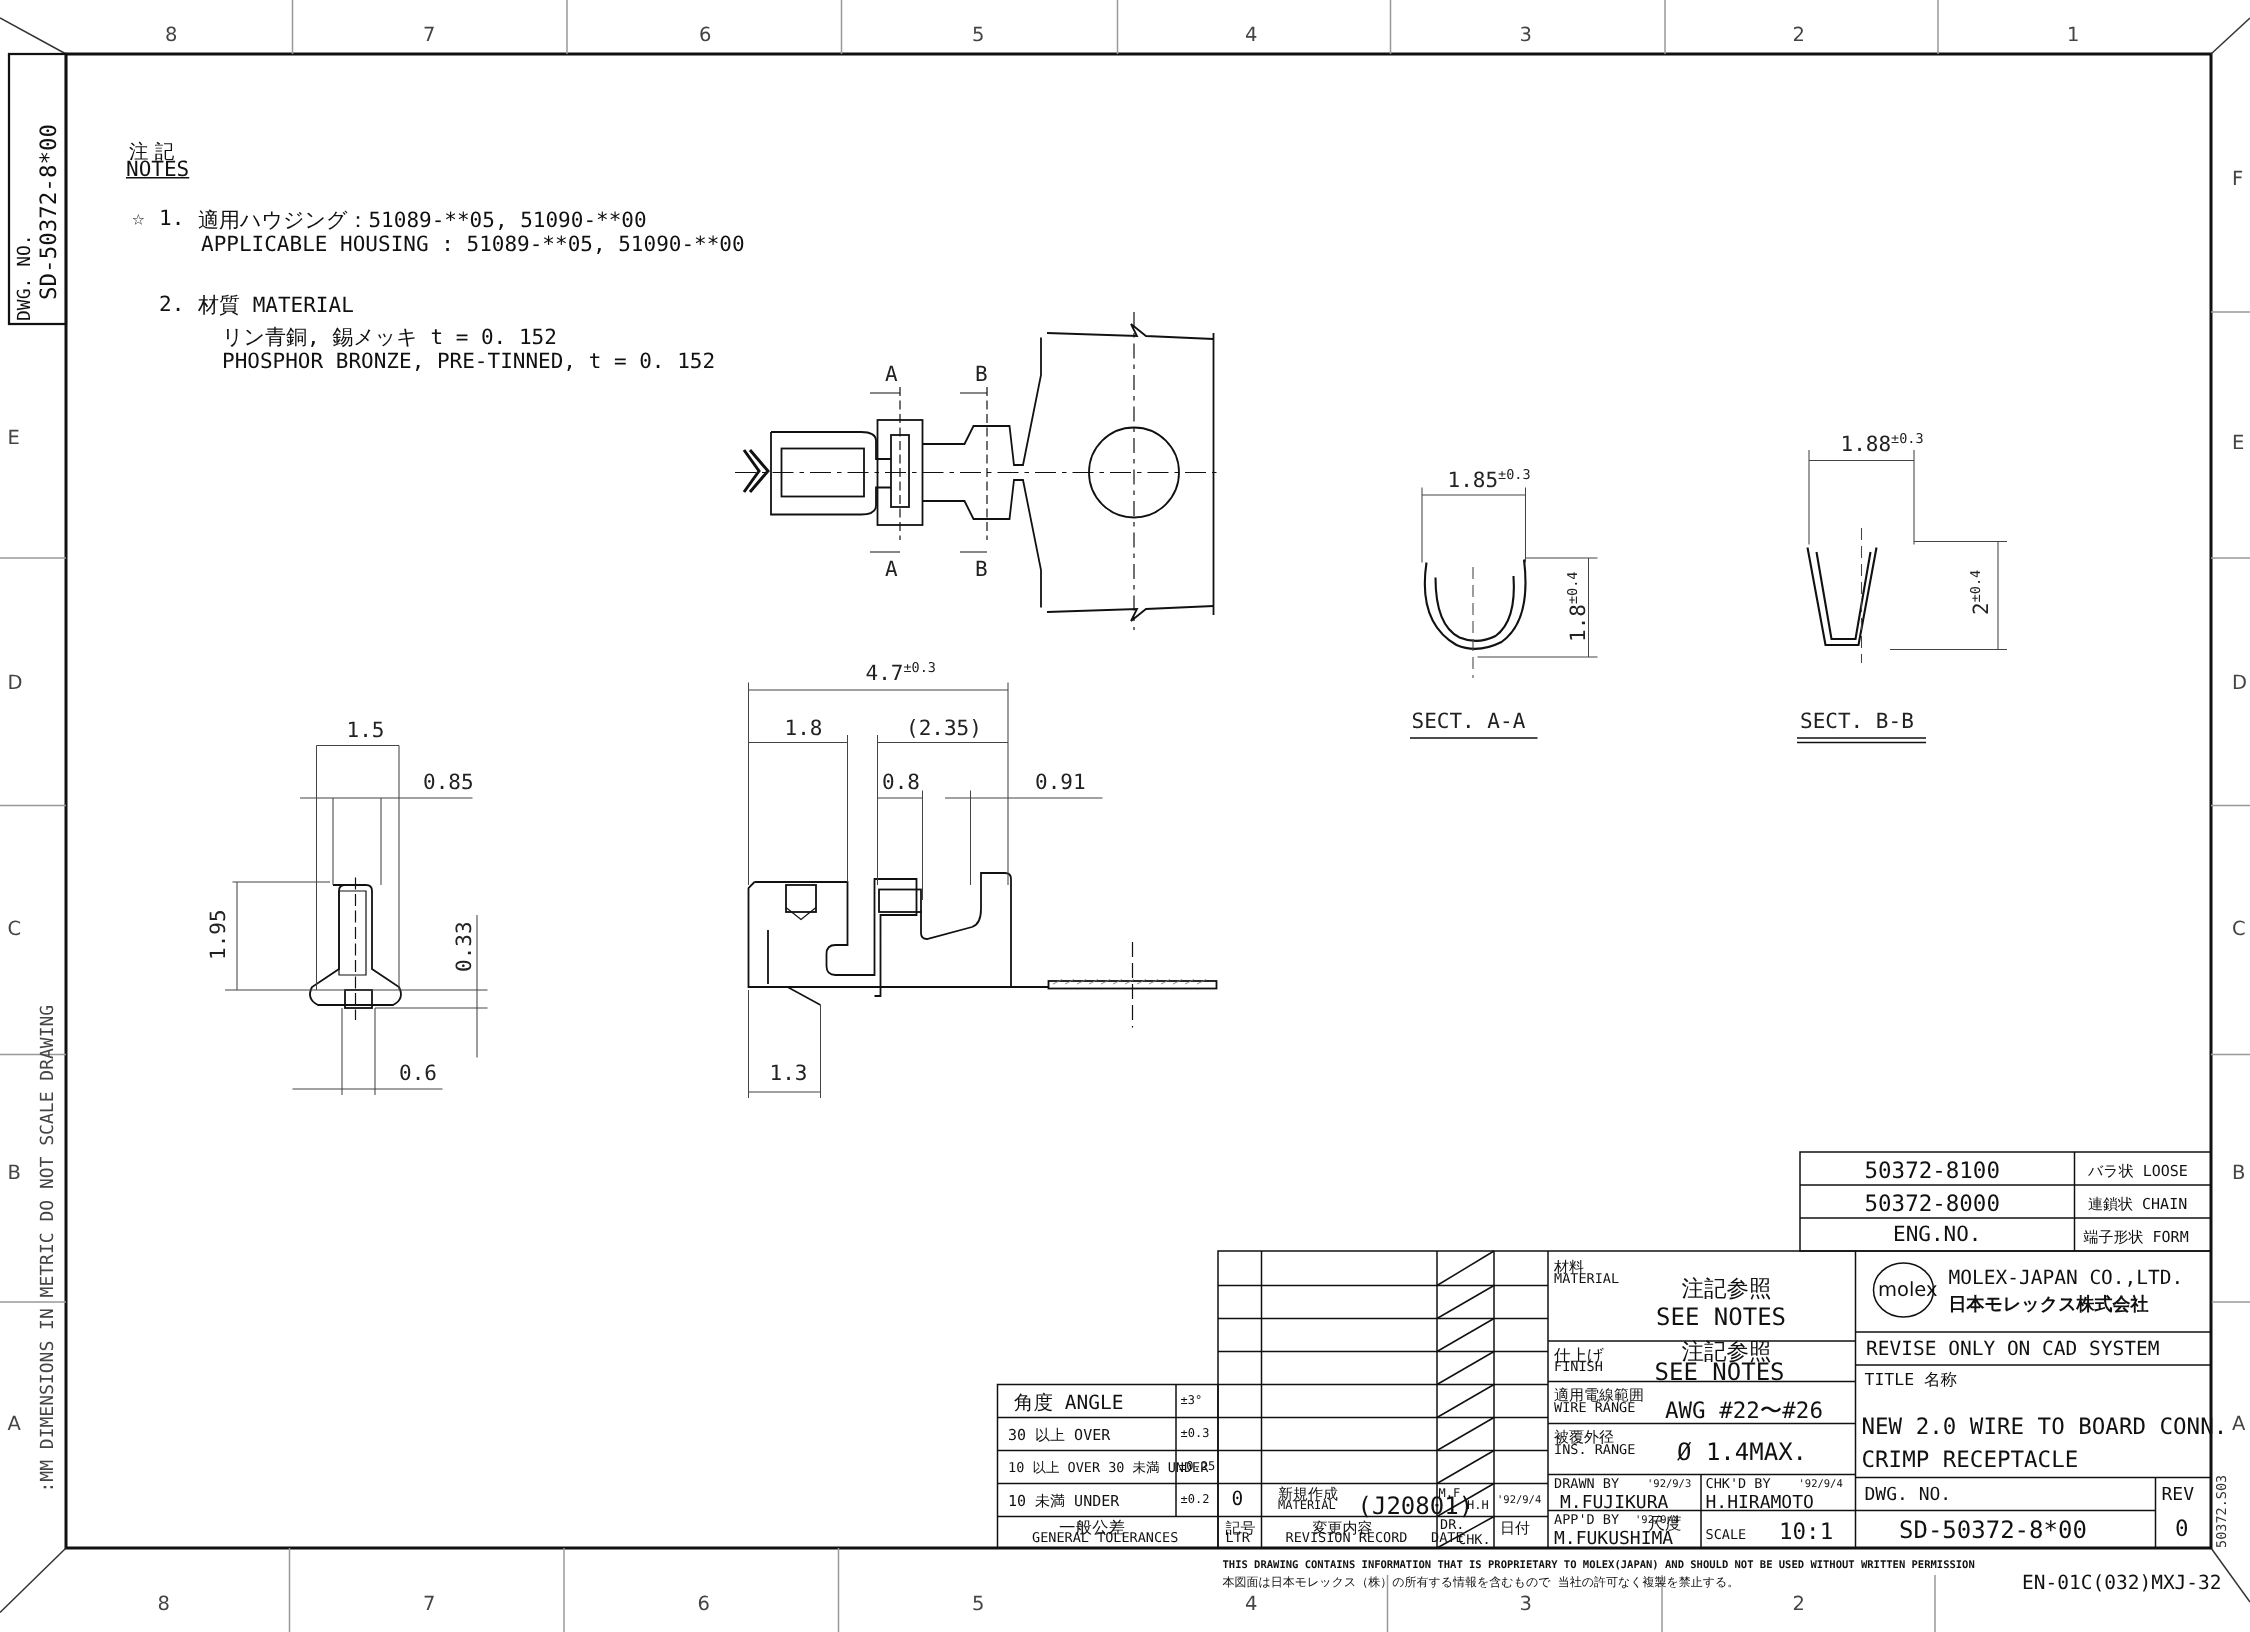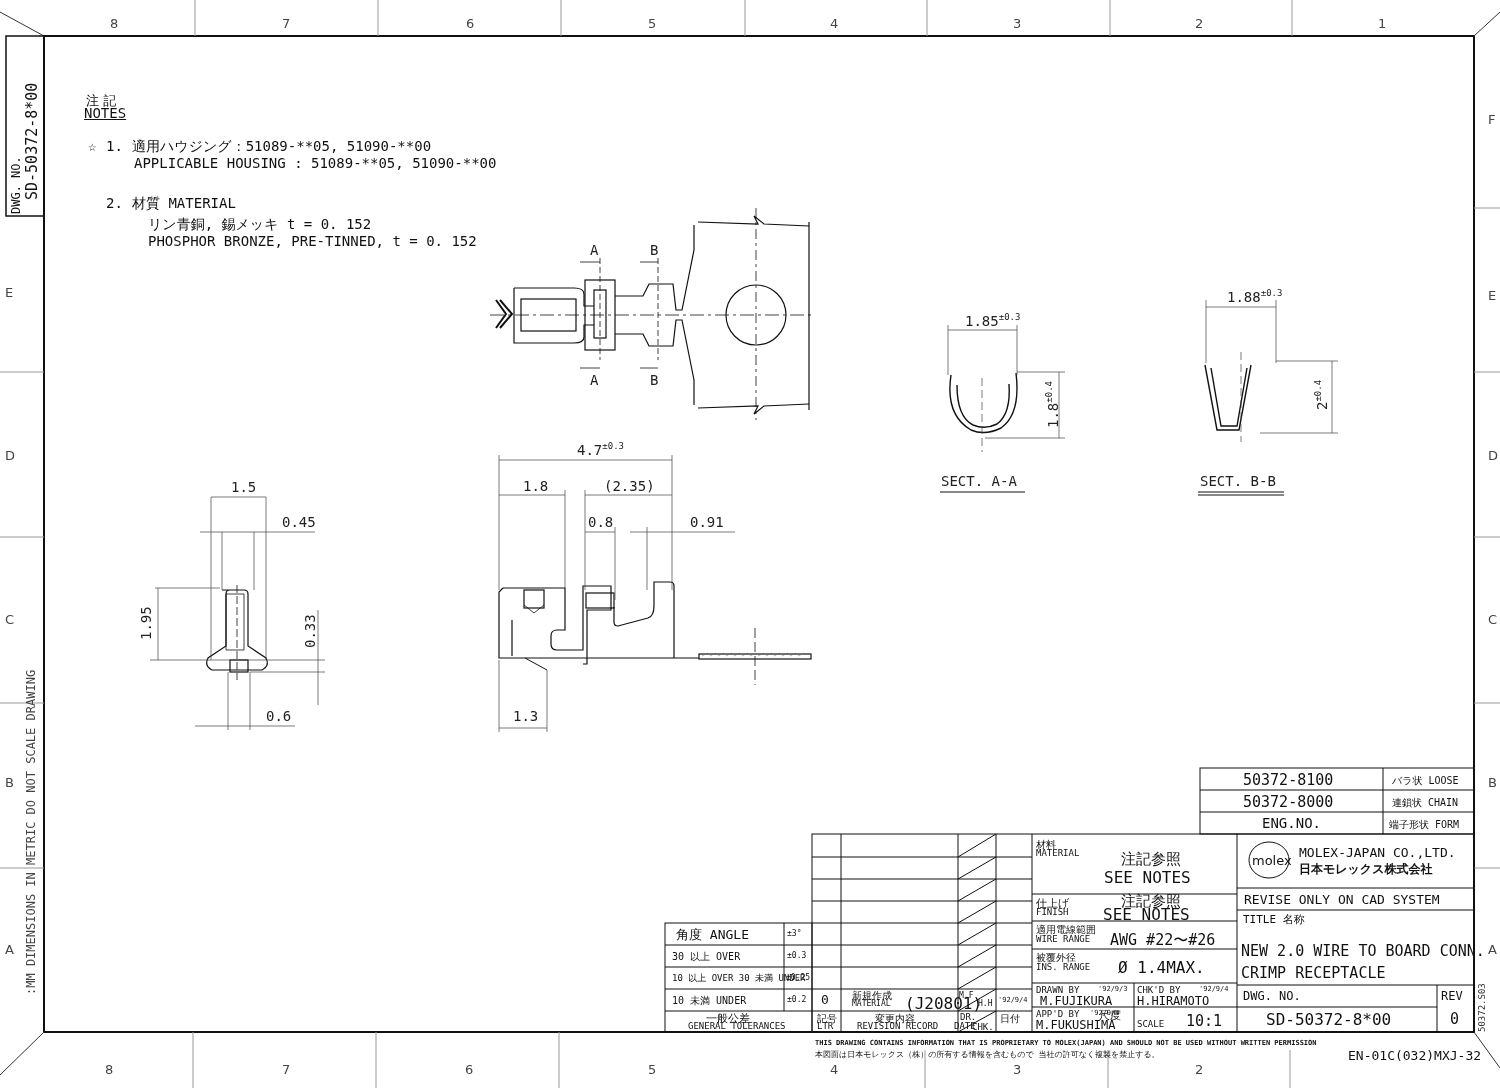--- a/index.html
+++ b/index.html
@@ -262,21 +262,21 @@
   <div class="t" style="left:148px;top:216px;font-size:14px">リン青銅, 錫メッキ  t = 0. 152</div>
   <div class="t" style="left:148px;top:233px;font-size:14px">PHOSPHOR BRONZE, PRE-TINNED, t = 0. 152</div>
 </div>
 
 <div class="dim" style="left:590px;top:242px">A</div>
 <div class="dim" style="left:650px;top:242px">B</div>
 <div class="dim" style="left:590px;top:372px">A</div>
 <div class="dim" style="left:650px;top:372px">B</div>
 
 <div class="dim" style="left:231px;top:479px">1.5</div>
-<div class="dim" style="left:282px;top:514px">0.45</div>
+<div class="dim" style="left:282px;top:514px">0.85</div>
 <div class="vert dim" style="left:138px;top:640px">1.95</div>
 <div class="vert dim" style="left:302px;top:648px">0.33</div>
 <div class="dim" style="left:266px;top:708px">0.6</div>
 
 <div class="dim" style="left:577px;top:441px">
   <span>4.7</span><sup style="font-size:9px">±0.3</sup>
 </div>
 <div class="dim" style="left:523px;top:478px">1.8</div>
 <div class="dim" style="left:604px;top:478px">(2.35)</div>
 <div class="dim" style="left:588px;top:514px">0.8</div>

